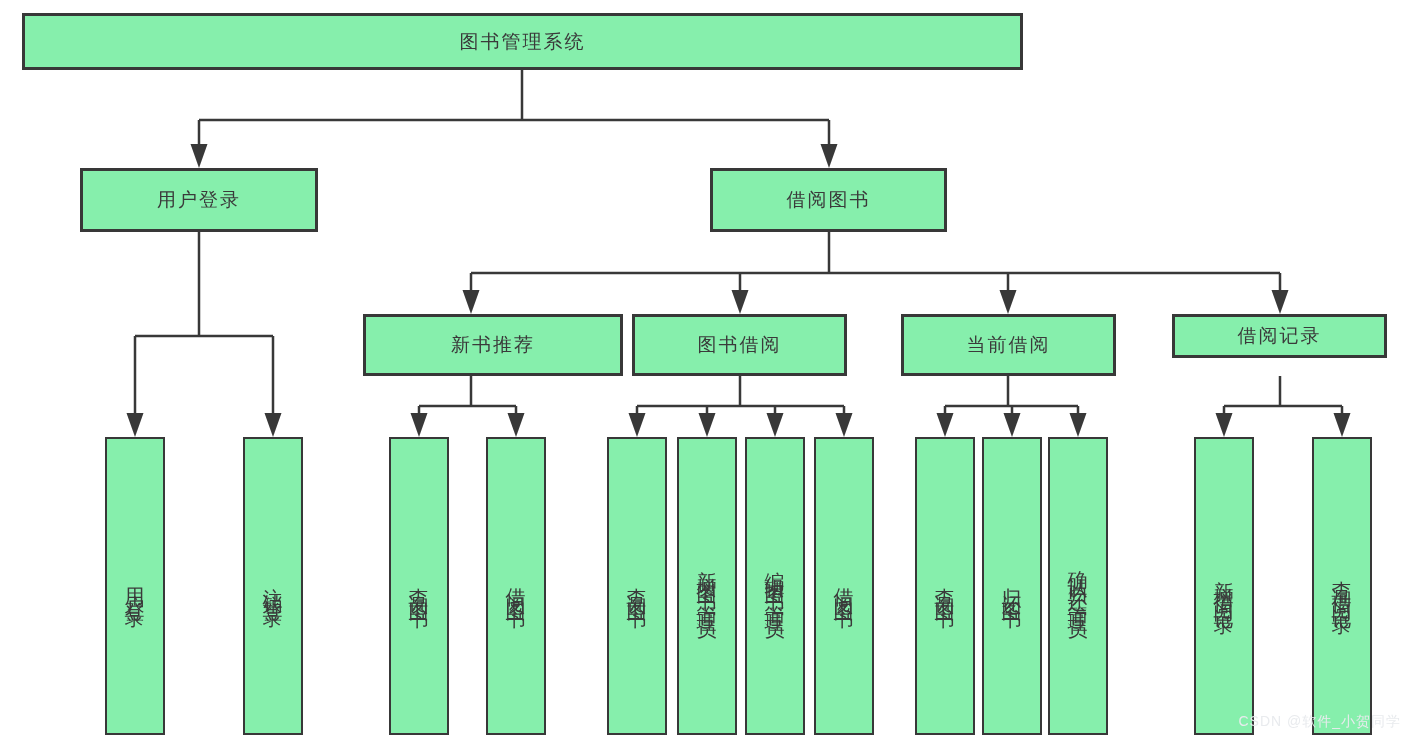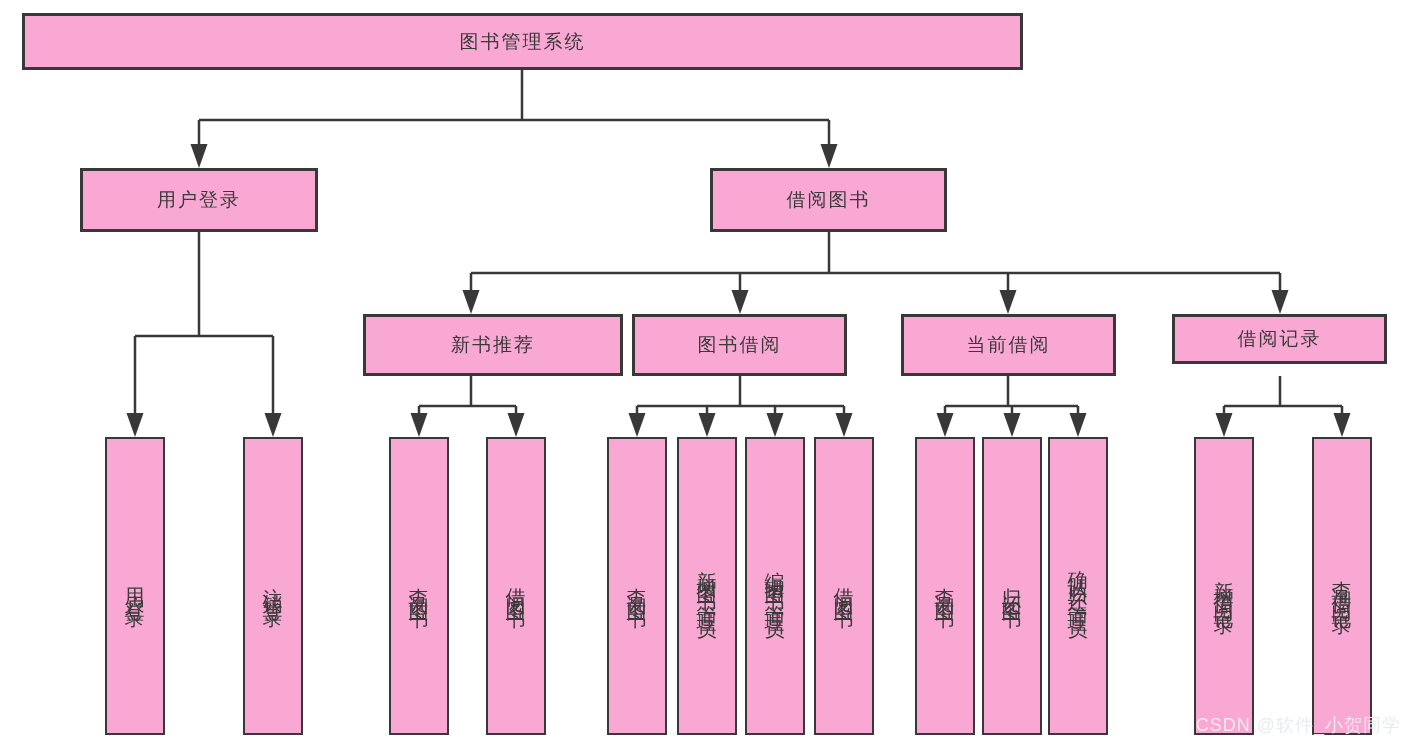--- a/index.html
+++ b/index.html
@@ -14,21 +14,21 @@
     width: 1405px; height: 747px;
     background: #ffffff;
   }
   .connectors {
     position: absolute; left: 0; top: 0; z-index: 0;
     pointer-events: none;
   }
   .box {
     position: absolute;
     box-sizing: border-box;
-    background: #f9a8d4;
+    background: #86efac;
     border: 3px solid #383838;
     color: #3a3a3a;
     display: flex;
     align-items: center;
     justify-content: center;
     font-size: 19px;
     letter-spacing: 2px;
     z-index: 1;
     white-space: nowrap;
   }
@@ -41,21 +41,21 @@
     text-orientation: mixed;
     letter-spacing: 7px;
     line-height: 1;
     white-space: nowrap;
   }
   .watermark {
     position: absolute;
     right: 4px;
     top: 713px;
     z-index: 3;
-    font-size: 18px;
+    font-size: 14px;
     letter-spacing: 1px;
     color: #e9ebee;
     pointer-events: none;
   }
 </style>
 </head>
 <body>
 
 <div class="stage">
 
@@ -122,21 +122,21 @@
 
   <div class="box" style="left:363px;top:314px;width:260px;height:62px">
     <span>新书推荐</span>
   </div>
   <div class="box" style="left:632px;top:314px;width:215px;height:62px">
     <span>图书借阅</span>
   </div>
   <div class="box" style="left:901px;top:314px;width:215px;height:62px">
     <span>当前借阅</span>
   </div>
-  <div class="box" style="left:1172px;top:314px;width:215px;height:50px">
+  <div class="box" style="left:1172px;top:314px;width:215px;height:44px">
     <span>借阅记录</span>
   </div>
 
   <div class="box leaf" style="left:105px;top:437px;width:60px;height:298px">
     <span class="vtext">用户登录</span>
   </div>
   <div class="box leaf" style="left:243px;top:437px;width:60px;height:298px">
     <span class="vtext">注销登录</span>
   </div>
 

